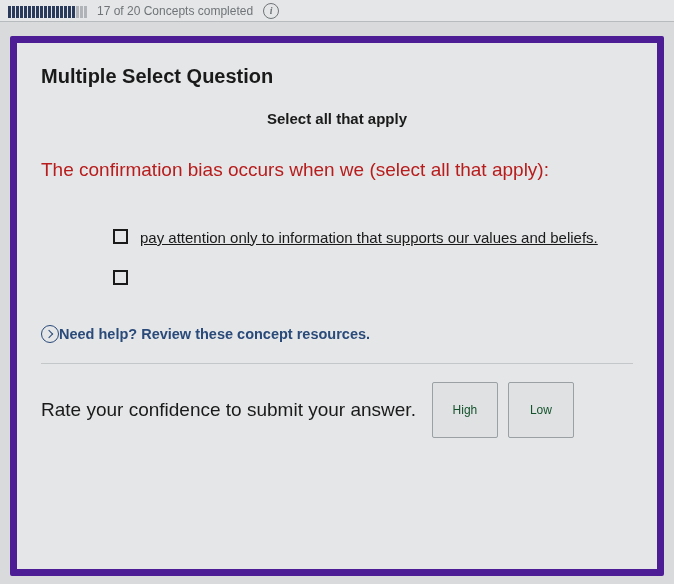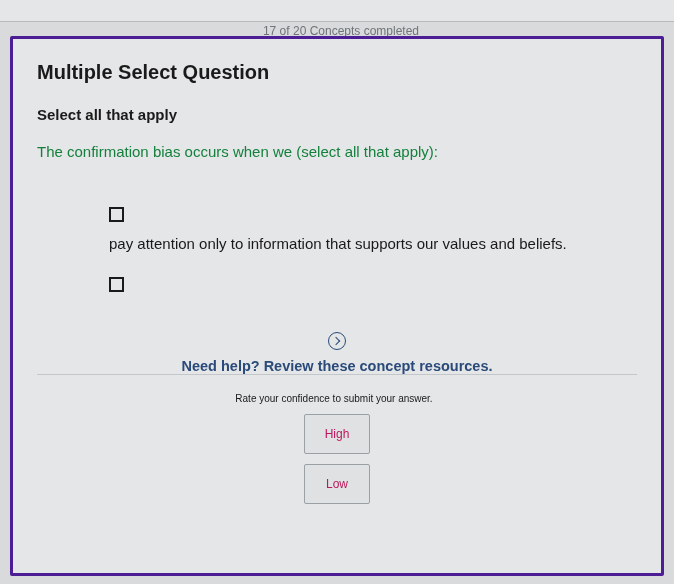--- a/index.html
+++ b/index.html
@@ -1,15 +1,15 @@
 <!DOCTYPE html>
 <html><head>
 <meta charset="utf-8">
 <style>
-  * { box-sizing: border-box; margin: 0; padding: 0; flex-direction: column; }
+  * { box-sizing: border-box; margin: 0; padding: 0; }
   body {
     font-family: Arial, Helvetica, sans-serif;
     background: #d8dadb;
     width: 674px;
     height: 584px;
     overflow: hidden;
     color: #222;
   }
   .topbar {
     height: 22px;
@@ -47,40 +47,41 @@
     font-size: 10px;
     color: #707478;
     font-weight: bold;
     font-family: Georgia, serif;
     font-style: italic;
   }
   .card {
     background: #e4e6e7;
     margin: 14px 10px 0 10px;
     padding: 22px 24px 0 24px;
-    border: 3px solid #4c1d95;
+    border: 7px solid #4c1d95;
     border-radius: 2px;
     height: 540px;
     position: relative;
   }
   .q-type {
     font-size: 20px;
     font-weight: bold;
     color: #1a1a1a;
     margin-bottom: 22px;
   }
   .q-instruction {
     font-size: 15px;
     font-weight: bold;
     color: #1a1a1a;
-    margin-bottom: 18px;
+    margin-bottom: 30px;
+    text-align: center;
   }
   .q-stem {
-    font-size: 15px;
-    color: #15803d;
+    font-size: 19px;
+    color: #b91c1c;
     margin-bottom: 44px;
     line-height: 1.4;
   }
   .options {
     padding-left: 72px;
     padding-right: 10px;
   }
   .option {
     display: flex;
     align-items: flex-start;
@@ -93,26 +94,28 @@
     height: 15px;
     border: 2px solid #1a1a1a;
     flex-shrink: 0;
     margin-top: 1px;
     background: transparent;
   }
   .option-text {
     font-size: 15px;
     color: #1a1a1a;
     line-height: 1.3;
+    text-decoration: underline;
   }
   .help-row {
     margin-top: 40px;
     display: flex;
     align-items: center;
-    gap: 8px;
+    gap: 0;
+    padding-bottom: 20px;
     border-bottom: 1px solid #c4c7c9;
   }
   .circ-chevron {
     width: 18px;
     height: 18px;
     border: 1.5px solid #2a4a7a;
     border-radius: 50%;
     display: inline-flex;
     align-items: center;
     justify-content: center;
@@ -131,30 +134,30 @@
     font-weight: bold;
     color: #2a4a7a;
   }
   .footer-row {
     display: flex;
     align-items: center;
     gap: 10px;
     padding-top: 18px;
   }
   .rate-label {
-    font-size: 10px;
+    font-size: 19px;
     color: #1a1a1a;
     margin-right: 6px;
   }
   .conf-btn {
     border: 1px solid #9aa0a4;
     background: #dfe1e2;
-    color: #be185d;
+    color: #14532d;
     font-size: 12px;
-    padding: 12px 0;
+    padding: 20px 0;
     width: 66px;
     text-align: center;
     border-radius: 2px;
     cursor: pointer;
   }
 </style>
 </head>
 <body>
 
 <div class="topbar">

